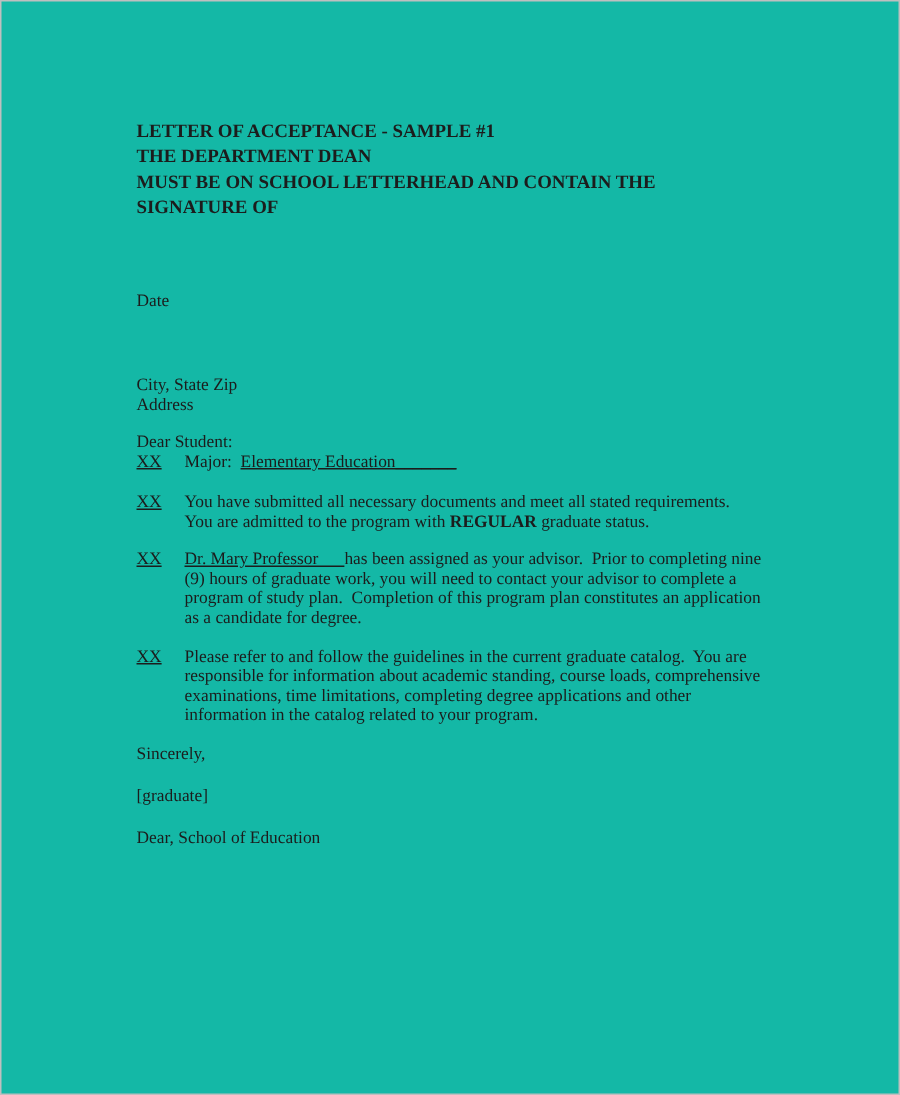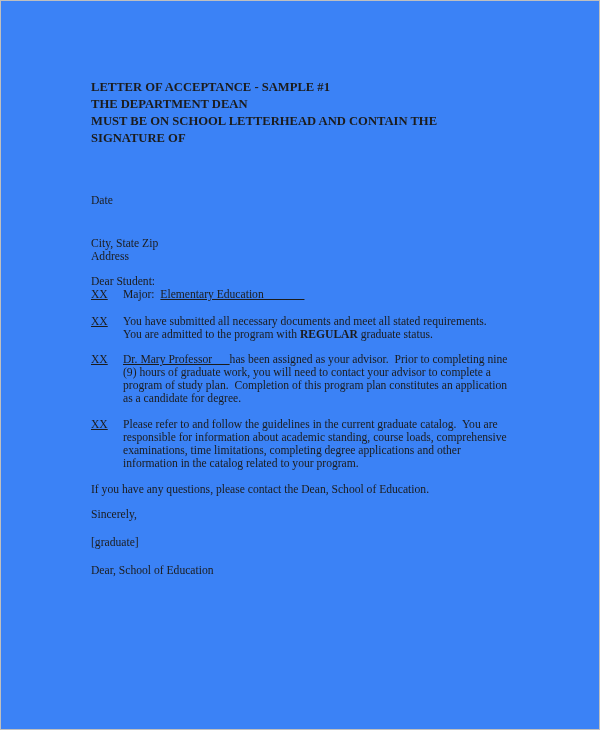--- a/index.html
+++ b/index.html
@@ -5,41 +5,41 @@
   html, body {
     margin: 0;
     padding: 0;
     background: #ffffff;
   }
   .page {
     position: relative;
     width: 600px;
     height: 730px;
     box-sizing: border-box;
-    background: #3b82f6;
+    background: #14b8a6;
     border: 1px solid #bfbfbf;
     font-family: "Liberation Serif", "DejaVu Serif", serif;
     color: #1c1c1c;
     overflow: hidden;
   }
   .content {
     position: absolute;
     left: 90px;
     top: 78px;
     width: 418px;
     font-size: 11.6px;
     line-height: 13px;
   }
   .letter-header {
     font-weight: bold;
     font-size: 12.6px;
     line-height: 17px;
     margin-bottom: 47px;
   }
-  .date-line { margin-bottom: 30px; }
+  .date-line { margin-bottom: 43px; }
   .addr-block { margin-bottom: 12px; }
   .salutation { margin-bottom: 0; }
   .para { white-space: pre-wrap; }
   .intro { margin-bottom: 14px; }
   .closing { margin-bottom: 12px; }
   .xx-item {
     display: flex;
     align-items: flex-start;
     font-family: Liberation Serif, serif;
   }
@@ -94,20 +94,19 @@
     <div class="xx-item mb13">
       <span class="xx-marker">XX</span>
       <span class="xx-body"><span class="underlined">Dr. Mary Professor      </span><span>has been assigned as your advisor.  Prior to completing nine (9) hours of graduate work, you will need to contact your advisor to complete a program of study plan.  Completion of this program plan constitutes an application as a candidate for degree.</span></span>
     </div>
 
     <div class="xx-item mb13">
       <span class="xx-marker">XX</span>
       <span class="xx-body">Please refer to and follow the guidelines in the current graduate catalog.  You are responsible for information about academic standing, course loads, comprehensive examinations, time limitations, completing degree applications and other information in the catalog related to your program.</span>
     </div>
 
-    <div class="para closing">If you have any questions, please contact the Dean, School of Education.</div>
 
     <div class="mb15">Sincerely,</div>
     <div class="mb15">[graduate]</div>
     <div>Dear, School of Education</div>
 
   </div>
 </div>
 
 </body></html>

